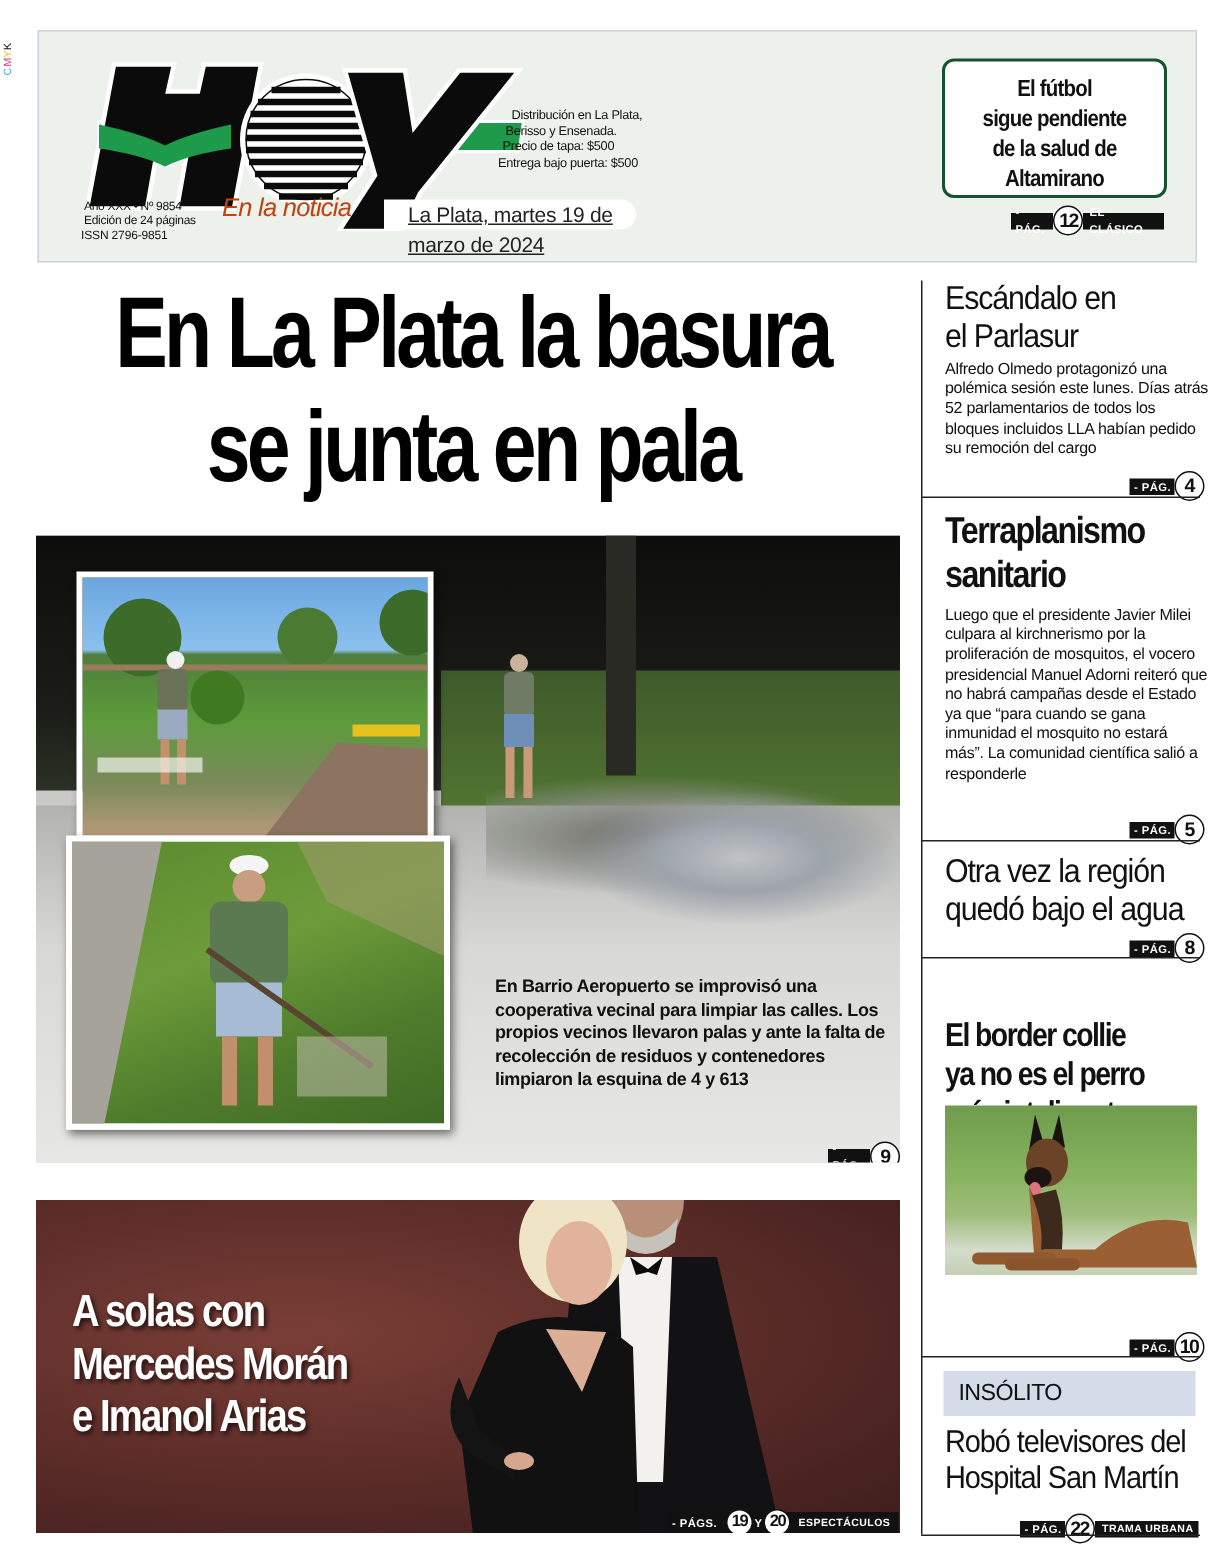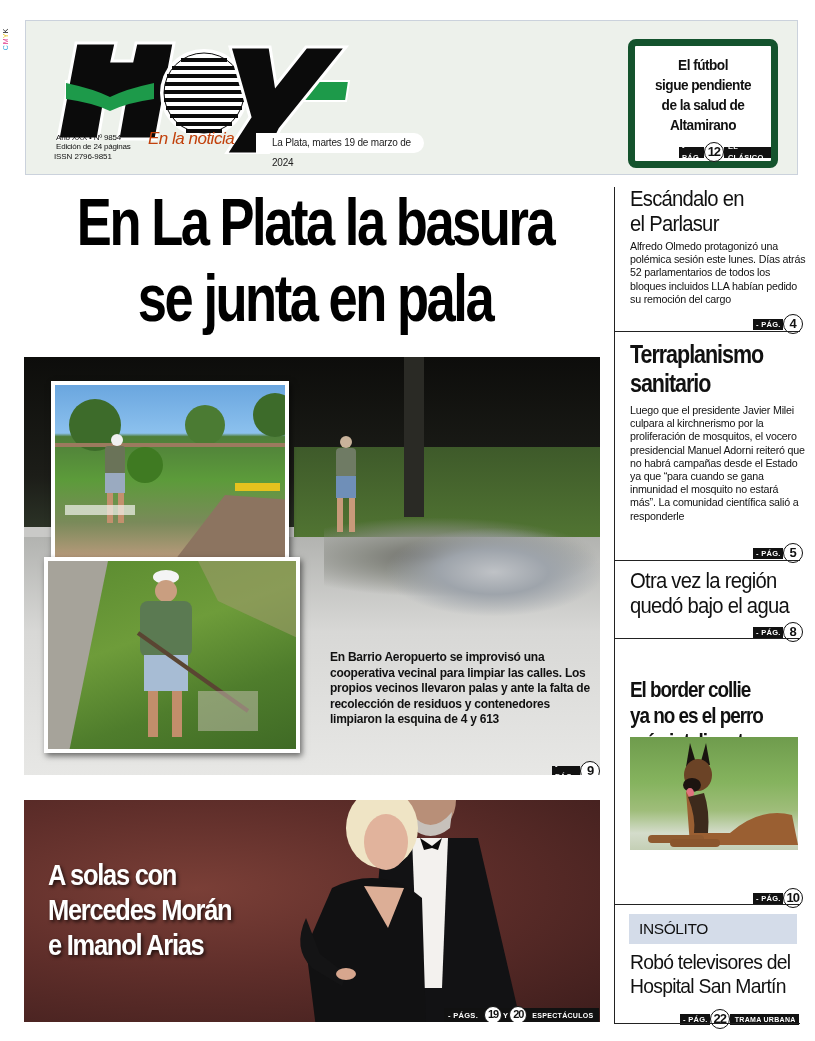--- a/index.html
+++ b/index.html
@@ -10,22 +10,22 @@
   .cmyk span{display:inline-block;}
   .masthead{left:25px;top:20px;width:773px;height:155px;background:#edf1eb;border:1px solid #cbd2dc;}
   .logo{left:28px;top:18px;width:300px;height:115px;}
   .distrib{left:315px;top:50px;font-size:8.5px;line-height:10.5px;color:#111;letter-spacing:-0.2px;}
   .distrib div:nth-child(2){margin-left:-4px;}
   .distrib div:nth-child(3){margin-left:-6px;}
   .distrib div:nth-child(4){margin-left:-9px;}
   .edition{left:30px;top:112px;font-size:8px;line-height:9px;letter-spacing:-0.2px;}
   .issn{left:28px;top:131px;font-size:8px;letter-spacing:-0.1px;}
   .enlanoticia{left:122px;top:108px;font-size:17px;font-style:italic;color:#c2410c;letter-spacing:-0.5px;}
-  .datebar{left:230px;top:112px;width:168px;height:20px;background:#fff;border-radius:0 10px 10px 0;font-size:10px;line-height:20px;padding-left:16px;color:#222;letter-spacing:-0.2px;}
-  .promo{left:602px;top:18px;width:150px;height:129px;border:7px solid #14532d;border-radius:8px;background:#fff;}
+  .datebar{left:230px;top:112px;width:168px;height:20px;background:#fff;border-radius:0 10px 10px 0;font-size:14px;line-height:20px;padding-left:16px;color:#222;letter-spacing:-0.2px;text-decoration:underline;}
+  .promo{left:602px;top:18px;width:150px;height:93px;border:2px solid #14532d;border-radius:8px;background:#fff;}
   .promo-title{position:absolute;left:0;top:9px;width:100%;text-align:center;font-size:15.5px;font-weight:bold;line-height:20px;letter-spacing:-0.6px;transform:scaleX(0.88);}
   .tag{display:flex;align-items:center;background:#111;color:#fff;font-weight:bold;height:11px;font-size:7.5px;line-height:11px;letter-spacing:0.3px;}
   .tag .pg{padding:0 2px 0 3px;}
   .circle{width:20px;height:20px;border:1.5px solid #111;border-radius:50%;background:#fff;color:#111;font-weight:bold;font-size:13px;line-height:17px;text-align:center;letter-spacing:-1px;flex-shrink:0;}
   .tagwrap{display:flex;align-items:center;position:absolute;}
   .headline{left:20px;top:184px;width:590px;text-align:center;font-family:"Liberation Sans",sans-serif;font-weight:bold;font-size:64px;line-height:72px;letter-spacing:-3px;transform:scaleX(0.82) scaleY(1.05);transform-origin:center top;color:#000;}
   .mainphoto{left:24px;top:357px;width:576px;height:418px;background:#c9c9c7;overflow:hidden;}
   .mp-dark{position:absolute;left:0;top:0;width:100%;height:170px;background:linear-gradient(180deg,#0d0d0b 0%,#1c1d18 70%,#2b3226 100%);}
   .mp-grass{position:absolute;left:270px;top:90px;width:306px;height:120px;background:linear-gradient(180deg,#3e5a2a,#577d35);}
   .mp-tree{position:absolute;left:380px;top:0;width:20px;height:160px;background:#2a2a25;}
@@ -78,20 +78,26 @@
 
     <path d="M176,8 L216,8 L222,46 L252,8 L292,8 L226,90 L214,115 L172,115 L196,78 Z" fill="#0b0b0b" stroke="#fff" stroke-width="3"></path>
   </svg>
   <div class="abs enlanoticia">En la noticia</div>
   <div class="abs edition">
     <div>Año XXX • Nº 9854</div>
     <div>Edición de 24 páginas</div>
   </div>
   <div class="abs issn">ISSN 2796-9851</div>
   <div class="abs datebar">La Plata, martes 19 de marzo de 2024</div>
+  <div class="abs distrib">
+    <div>Distribución en La Plata,</div>
+    <div>Berisso y Ensenada.</div>
+    <div>Precio de tapa: $500</div>
+    <div>Entrega bajo puerta: $500</div>
+  </div>
   <div class="abs promo">
     <div class="promo-title">
       <div>El fútbol</div>
       <div>sigue pendiente</div>
       <div>de la salud de</div>
       <div>Altamirano</div>
     </div>
     <div class="tagwrap" style="left:44px;top:96px;">
       <div class="tag">
           <span class="pg">- PÁG.</span>

